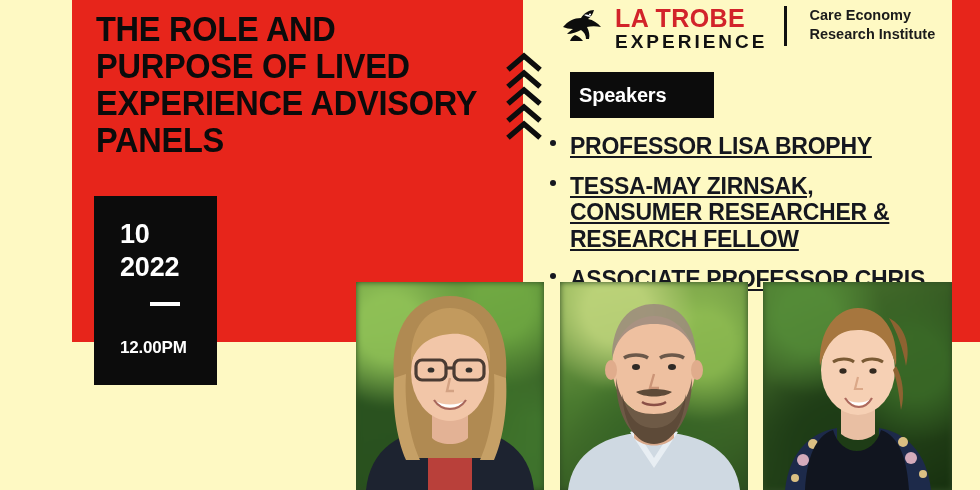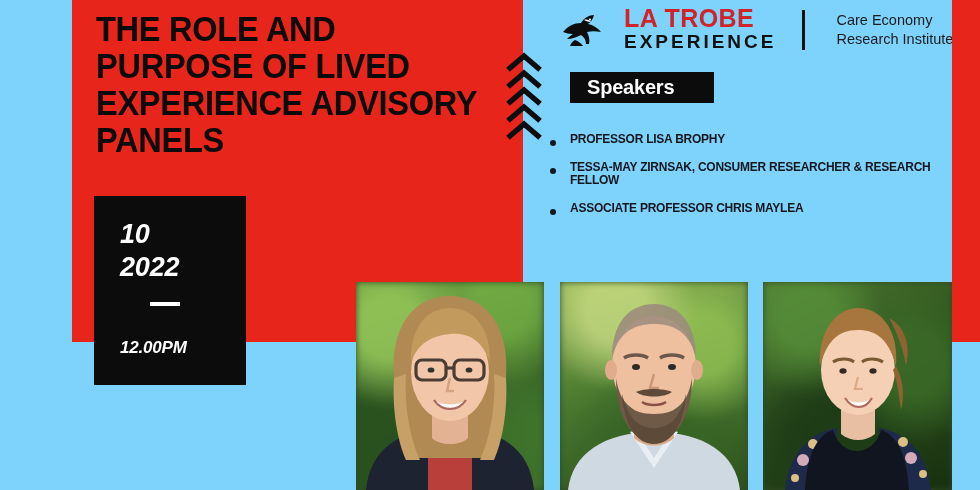--- a/index.html
+++ b/index.html
@@ -2,21 +2,21 @@
 <html><head>
 <meta charset="utf-8">
 <style>
   html,body{margin:0;padding:0;background:#ffffff;}
   body{font-family:"Liberation Sans","DejaVu Sans",sans-serif;}
 
   #poster{
     position:relative;
     width:980px;height:490px;
     overflow:hidden;
-    background:#7dd3fc;
+    background:#fef9c3;
   }
 
   
   .red-panel{
     position:absolute;
     left:72px;top:0;
     width:451px;height:342px;
     background:#E7251B;
   }
   .red-strip-right{
@@ -39,25 +39,24 @@
     text-transform:uppercase;
     transform:scaleX(0.93);
     transform-origin:left top;
     white-space:pre-line;
   }
 
   
   .date-box{
     position:absolute;
     left:94px;top:196px;
-    width:152px;height:189px;
+    width:123px;height:189px;
     background:#0c0c0c;
     box-sizing:border-box;
     padding:22px 0 12px 26px;
-    font-style:italic;
   }
   .date-line{
     color:#ffffff;
     font-weight:700;
     font-size:27px;
     line-height:1.22;
     letter-spacing:-0.2px;
   }
   .date-rule{
     width:30px;height:4px;background:#ffffff;
@@ -76,69 +75,70 @@
     position:absolute;
     left:506px;top:52px;
     width:36px;height:88px;
   }
   .chevrons svg{display:block;}
 
   
   .logo-lockup{
     position:absolute;
     left:560px;top:6px;
-    display:flex;align-items:center;gap:18px;
+    display:flex;gap:9px;
   }
   .magpie{width:46px;height:38px;display:block;}
   .latrobe-words{line-height:1;}
   .latrobe-main{
     color:#D2232A;font-weight:700;font-size:25px;
     letter-spacing:0.4px;line-height:1;
   }
   .latrobe-sub{
     color:#111111;font-weight:700;font-size:19px;
     letter-spacing:3.0px;line-height:1.18;
   }
   .logo-divider{
     width:3px;height:40px;background:#111111;margin:0 13px 0 8px;
   }
   .institute{
-    color:#1b1b1b;font-weight:400;font-size:14.5px;
+    color:#1b1b1b;font-weight:700;font-size:14.5px;
     line-height:1.28;white-space:pre-line;
   }
 
   
   .speakers-tag{
     position:absolute;
     left:570px;top:72px;
-    width:144px;height:31px;
+    width:144px;height:46px;
     background:#0c0c0c;
     display:flex;align-items:center;
-    box-sizing:border-box;padding-left:17px;
+    box-sizing:border-box;padding-left:9px;
   }
   .speakers-tag span{
     color:#ffffff;font-weight:700;font-size:20px;letter-spacing:-0.2px;
   }
 
   .speaker-list{
     position:absolute;
     left:545px;top:133px;
     width:400px;
     margin:0;padding:0;list-style:none;
   }
   .speaker-list li{
     position:relative;
     padding-left:25px;
     margin-bottom:14px;
     color:#15171f;
     font-weight:700;
-    font-size:12px;
+    font-size:23px;
     line-height:1.14;
     letter-spacing:-0.25px;
     text-transform:uppercase;
+    text-decoration:underline;
   }
   .speaker-list li::before{
     content:"";
     position:absolute;left:5px;top:7px;
     width:6px;height:6px;border-radius:50%;
     background:#15171f;
   }
 
   
   .photo{

